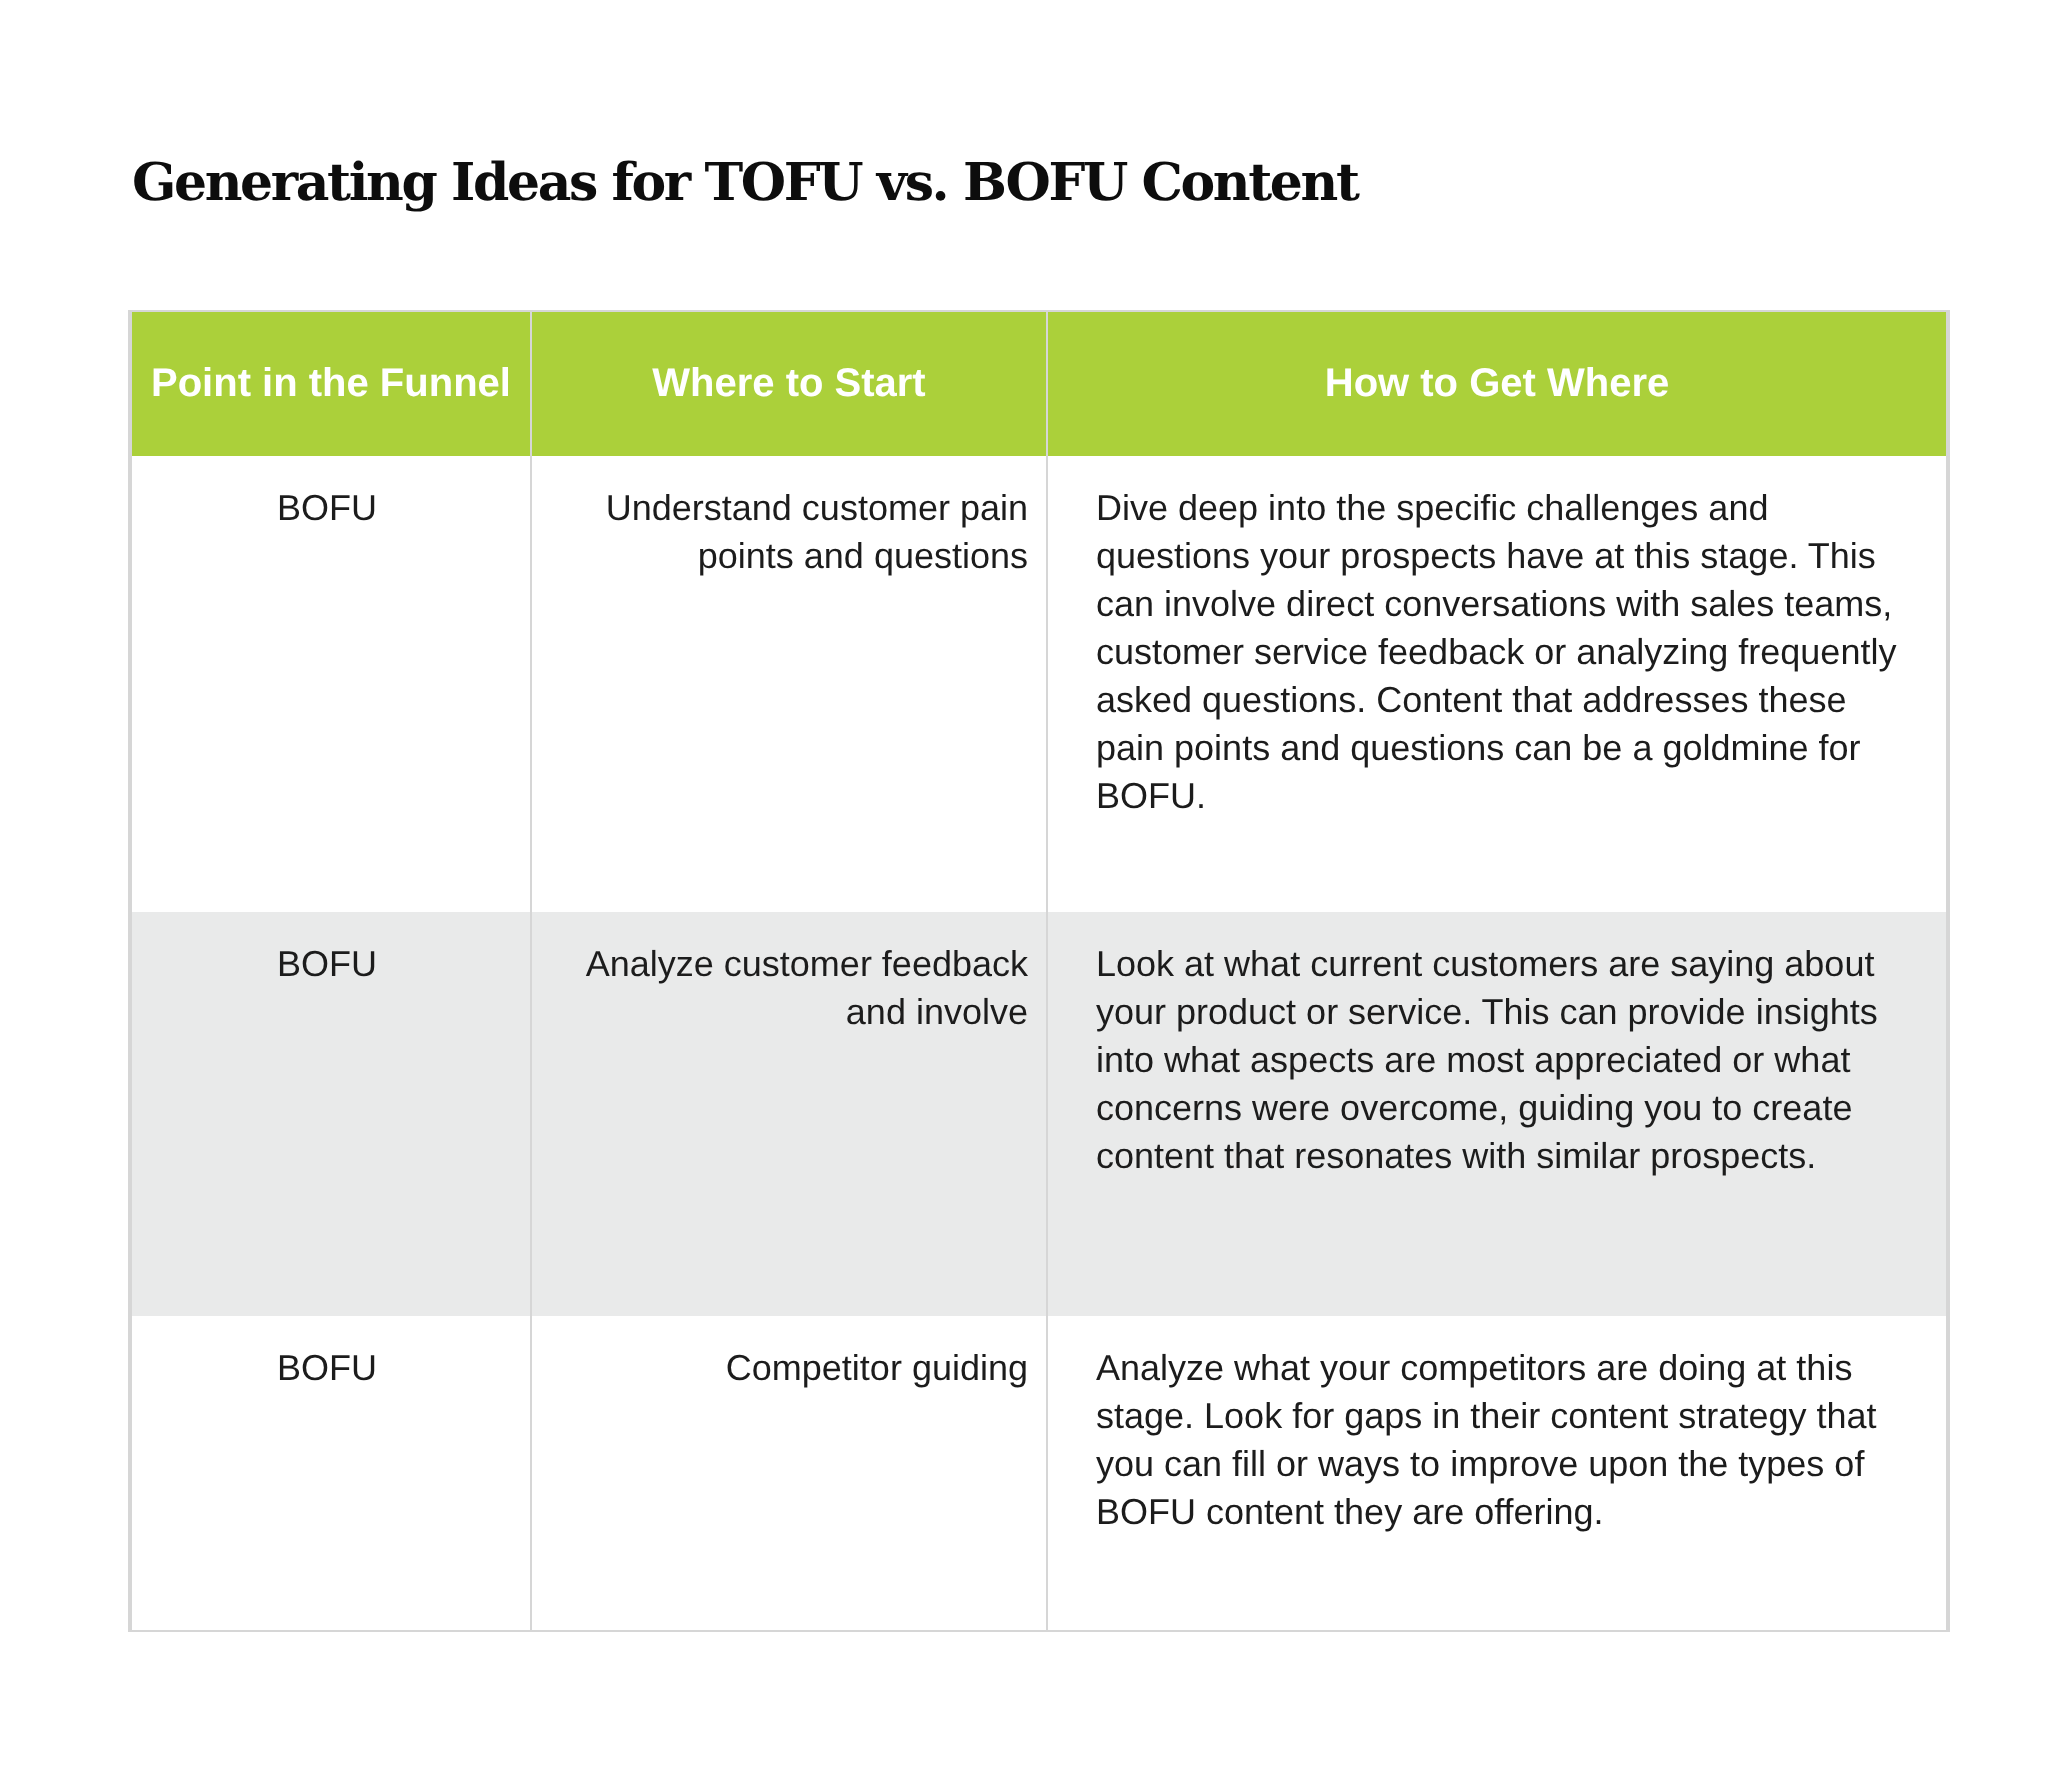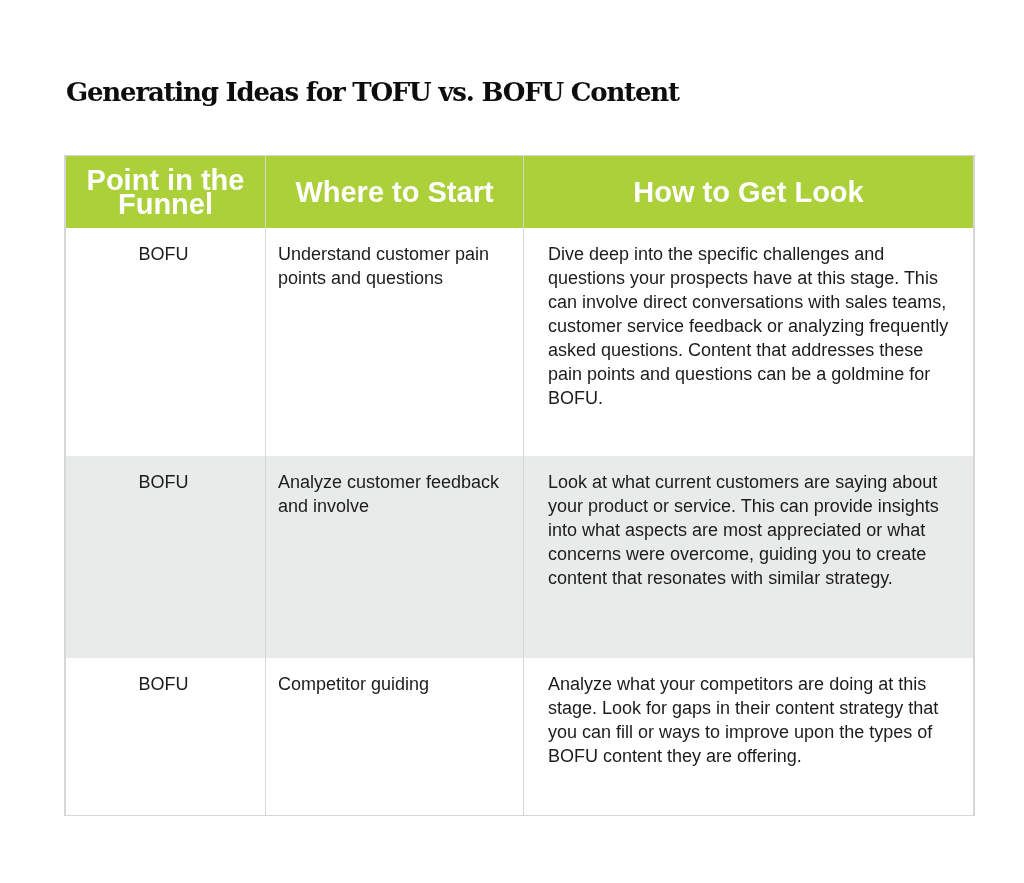--- a/index.html
+++ b/index.html
@@ -40,21 +40,21 @@
       border-collapse: collapse;
       table-layout: fixed;
     }
     col.c1 { width: 200px; }
     col.c2 { width: 258px; }
     col.c3 { width: auto; }
     thead th {
       background: #abd03a;
       color: #ffffff;
       font-weight: bold;
-      font-size: 29px;
+      font-size: 20px;
       line-height: 24px;
       height: 72px;
       padding: 0 8px;
       text-align: center;
       vertical-align: middle;
       border-left: 1px solid #d6d6d6;
       border-right: 1px solid #d6d6d6;
       box-sizing: border-box;
     }
     tbody td {
@@ -72,20 +72,21 @@
     tbody tr.r2 td { height: 202px; }
     tbody tr.r3 td { height: 157px; }
     td.stage {
       text-align: center;
       padding-left: 0;
       padding-right: 4px;
     }
     td.start {
       padding-left: 12px;
       padding-right: 9px;
+      text-align: right;
     }
     td.how {
       padding-left: 24px;
       padding-right: 14px;
       margin-top: 40px;
     }
   </style>
 </head>
 <body>
 
@@ -95,33 +96,33 @@
   <table>
     <colgroup>
       <col class="c1">
         <col class="c2">
         <col class="c3">
     </colgroup>
     <thead>
       <tr>
         <th>Point in the Funnel</th>
         <th>Where to Start</th>
-        <th>How to Get Look</th>
+        <th>How to Get Where</th>
       </tr>
     </thead>
     <tbody>
       <tr class="row-white r1">
         <td class="stage">BOFU</td>
         <td class="start">Understand customer pain points and questions</td>
         <td class="how">Dive deep into the specific challenges and questions your prospects have at this stage. This can involve direct conversations with sales teams, customer service feedback or analyzing frequently asked questions. Content that addresses these pain points and questions can be a goldmine for BOFU.</td>
       </tr>
       <tr class="row-gray r2">
         <td class="stage">BOFU</td>
         <td class="start">Analyze customer feedback and involve</td>
-        <td class="how">Look at what current customers are saying about your product or service. This can provide insights into what aspects are most appreciated or what concerns were overcome, guiding you to create content that resonates with similar strategy.</td>
+        <td class="how">Look at what current customers are saying about your product or service. This can provide insights into what aspects are most appreciated or what concerns were overcome, guiding you to create content that resonates with similar prospects.</td>
       </tr>
       <tr class="row-white r3">
         <td class="stage">BOFU</td>
         <td class="start">Competitor guiding</td>
         <td class="how">Analyze what your competitors are doing at this stage. Look for gaps in their content strategy that you can fill or ways to improve upon the types of BOFU content they are offering.</td>
       </tr>
     </tbody>
   </table>
 </div>
 

